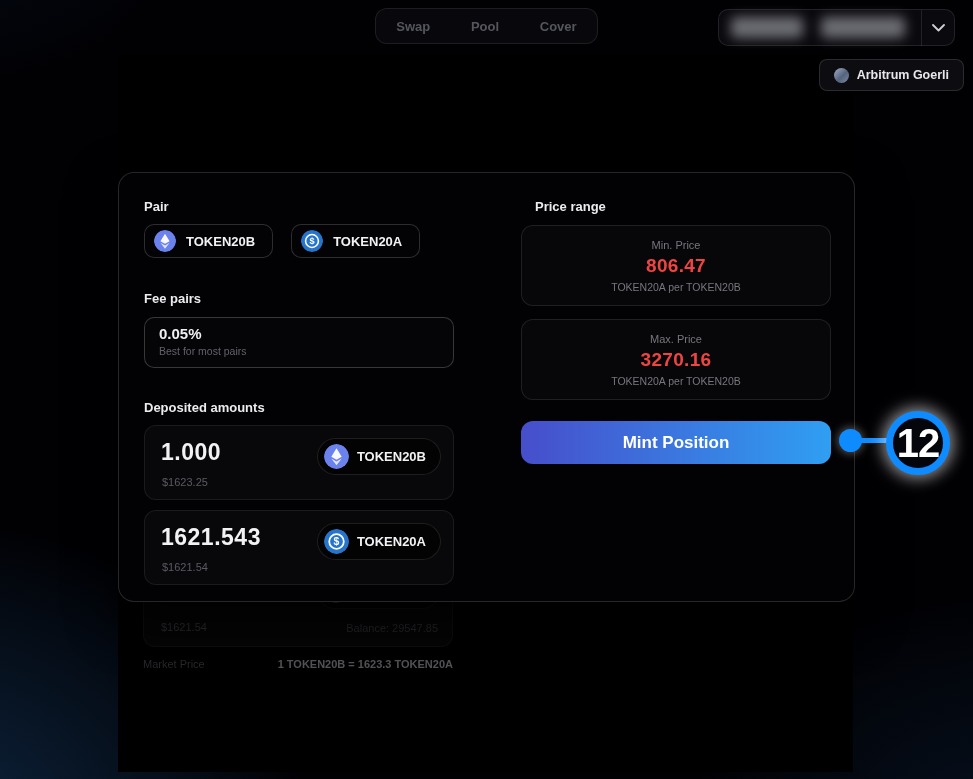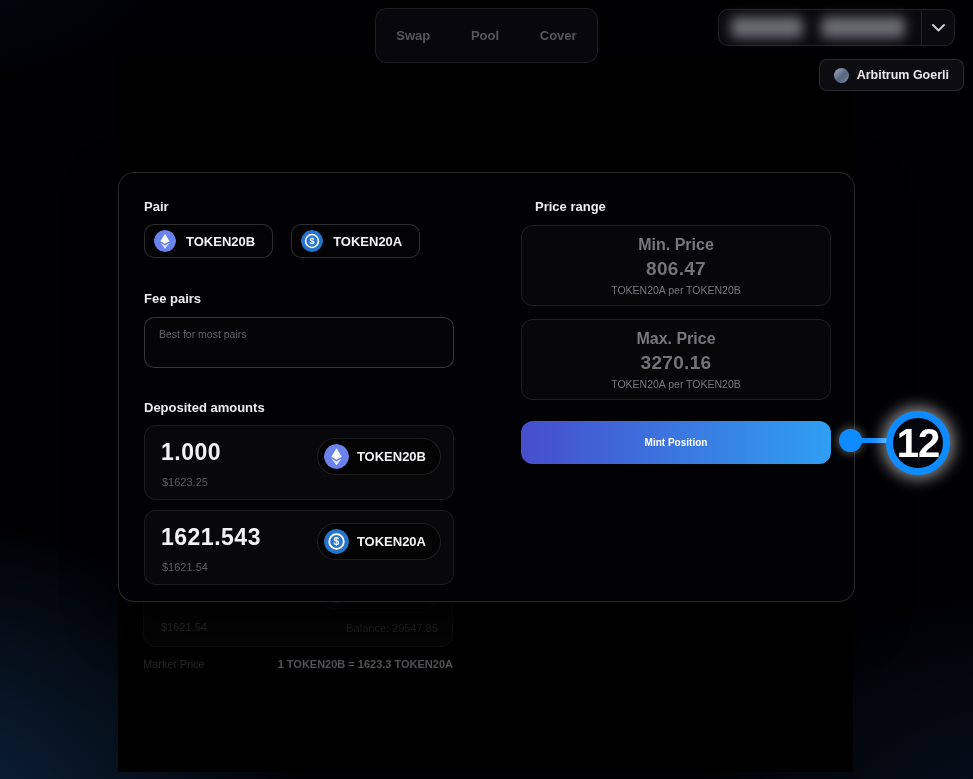--- a/index.html
+++ b/index.html
@@ -12,21 +12,21 @@
       radial-gradient(520px 400px at 104% 108%, rgba(16,44,78,.38), rgba(16,44,78,0) 62%),
       radial-gradient(420px 300px at -6% -12%, rgba(18,36,72,.28), rgba(18,36,72,0) 60%),
       #010104;
   }
 
   
   .navbar { position:absolute; left:0; top:0; width:973px; height:55px; }
   .brand { position:absolute; left:12px; top:4px; display:flex; align-items:center; gap:12px; }
   .brand-name { color:#cfcfd4; font-size:17px; font-weight:bold; letter-spacing:.3px; }
   .nav-tabs {
-    position:absolute; left:375px; top:8px; width:223px; height:55px;
+    position:absolute; left:375px; top:8px; width:223px; height:36px;
     background:#08080c; border:1px solid rgba(255,255,255,.09); border-radius:12px;
     display:flex; align-items:center; justify-content:space-around;
   }
   .nav-tab { color:#55555e; font-size:13px; font-weight:bold; cursor:pointer; }
   .wallet {
     position:absolute; right:18px; top:9px; height:37px; width:237px;
     background:#0a0a0e; border:1px solid rgba(255,255,255,.10); border-radius:10px;
     display:flex; align-items:center;
   }
   .wallet-blob { height:21px; border-radius:5px; background:#8d8d96; filter:blur(6px); opacity:.75; }
@@ -103,28 +103,28 @@
     background:#030304; border:1px solid rgba(255,255,255,.11);
     display:flex; align-items:center; gap:8px; padding:0 14px 0 6px; cursor:pointer;
     color:#f2f2f4; font-size:13px; font-weight:bold;
   }
 
   .price-box {
     position:absolute; left:402px; width:310px; height:81px;
     background:#070709; border:1px solid rgba(255,255,255,.10); border-radius:12px;
     display:flex; flex-direction:column; align-items:center; justify-content:center; gap:4px; cursor:text;
   }
-  .price-title { color:#76767e; font-size:16px;font-weight:bold; }
-  .price-value { color:#737373; font-size:19px; font-weight:bold; letter-spacing:.3px; }
+  .price-title { color:#76767e; font-size:11px; }
+  .price-value { color:#ef4444; font-size:19px; font-weight:bold; letter-spacing:.3px; }
   .price-unit { color:#76767e; font-size:10.5px; }
 
   .mint-btn {
     position:absolute; left:402px; top:248px; width:310px; height:43px; border-radius:12px;
     background:linear-gradient(90deg,#474ecb 0%,#2f9ff2 100%);
-    border:none; color:#fff; font-size:10px; font-weight:bold; cursor:pointer;
+    border:none; color:#fff; font-size:17px; font-weight:bold; cursor:pointer;
     font-family:"Liberation Sans", sans-serif;
   }
 
   
   .anno-dot {
     position:absolute; left:839px; top:429px; width:23px; height:23px; border-radius:50%;
     background:#0d8bff; box-shadow:0 0 8px 2px rgba(255,255,255,.30);
   }
   .anno-line {
     position:absolute; left:859px; top:438px; width:34px; height:5px; border-radius:3px;
@@ -209,20 +209,21 @@
           <circle cx="12" cy="12" r="12" fill="#2775ca"></circle>
           <circle cx="12" cy="12" r="7" fill="none" stroke="#fff" stroke-width="1.7"></circle>
           <text x="12" y="15.6" text-anchor="middle" font-size="10" font-weight="bold" fill="#fff" font-family="Liberation Sans, sans-serif">$</text>
         </svg>
         <span>TOKEN20A</span>
       </div>
     </div>
 
     <div class="col-label" style="left:25px; top:118px;">Fee pairs</div>
     <div class="fee-box">
+      <div class="fee-value">0.05%</div>
       <div class="fee-hint">Best for most pairs</div>
     </div>
 
     <div class="col-label" style="left:25px; top:227px;">Deposited amounts</div>
 
     <div class="dep-box" style="top:252px;">
       <div class="dep-amount">1.000</div>
       <div class="dep-usd">$1623.25</div>
       <div class="dep-pill">
         <svg class="icon-circle" width="25" height="25" viewBox="0 0 24 24">

